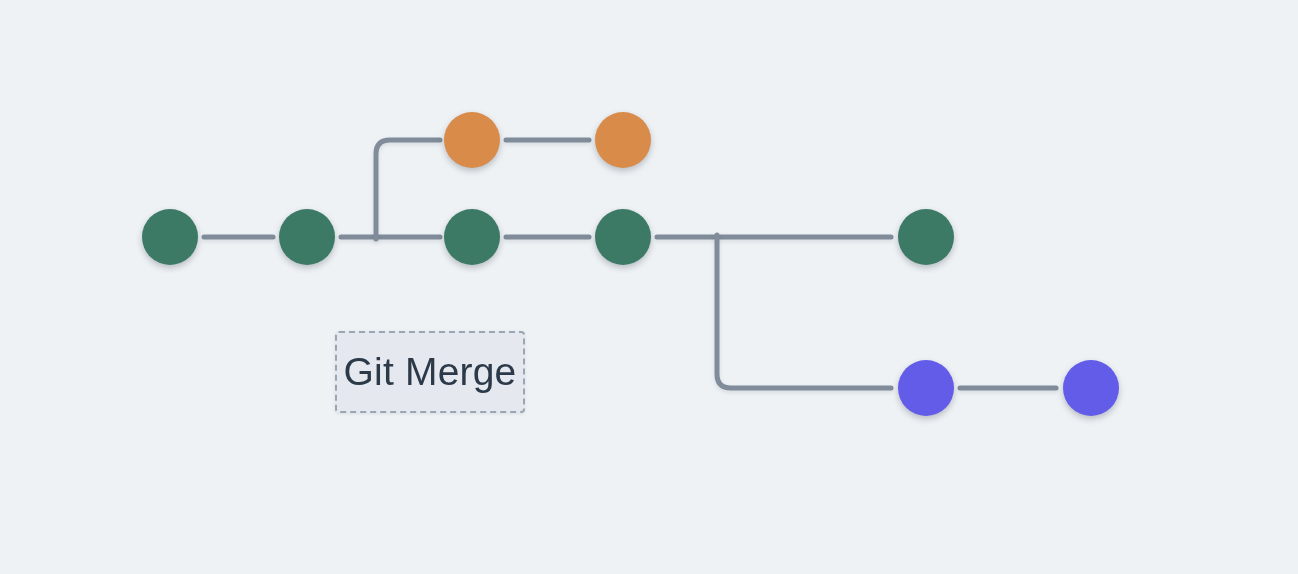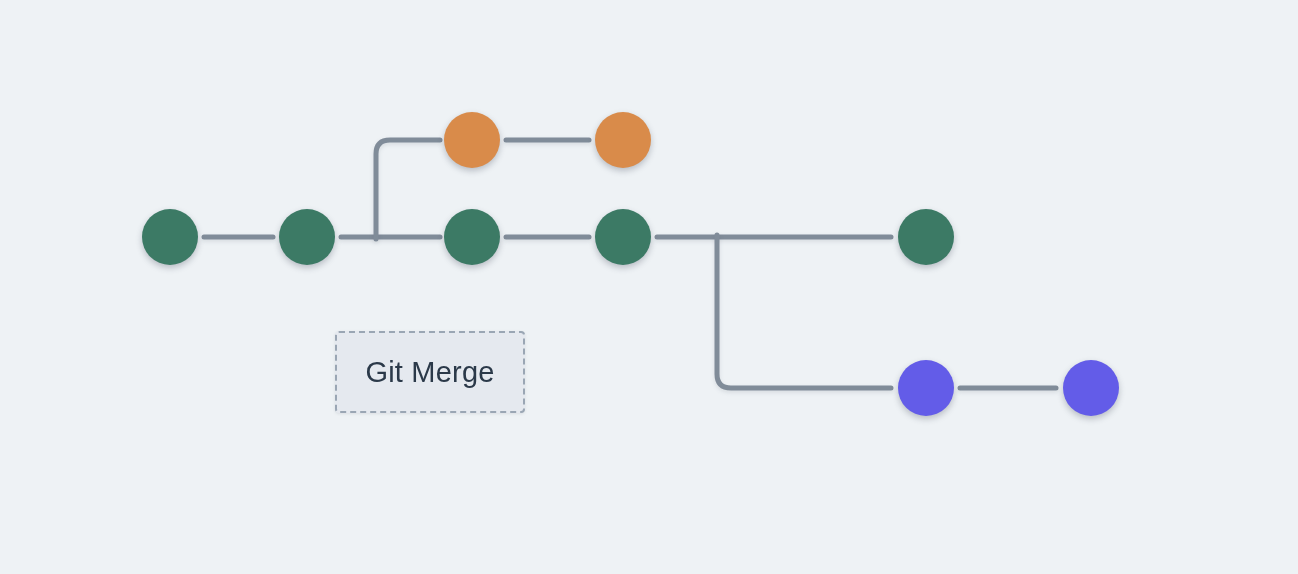--- a/index.html
+++ b/index.html
@@ -42,21 +42,21 @@
     box-sizing: border-box;
     background: #E5E9EF;
     border: 2px dashed #9AA6B4;
     border-radius: 4px;
     display: flex;
     align-items: center;
     justify-content: center;
     box-shadow: 0 1px 3px rgba(45,55,72,0.10);
   }
   .merge-label span {
-    font-size: 29px;
+    font-size: 39px;
     font-weight: 500;
     letter-spacing: 0.2px;
     color: #2B3949;
   }
 </style>
 </head>
 <body>
 
 <div class="canvas" style="background: rgb(238, 242, 245);">
 

